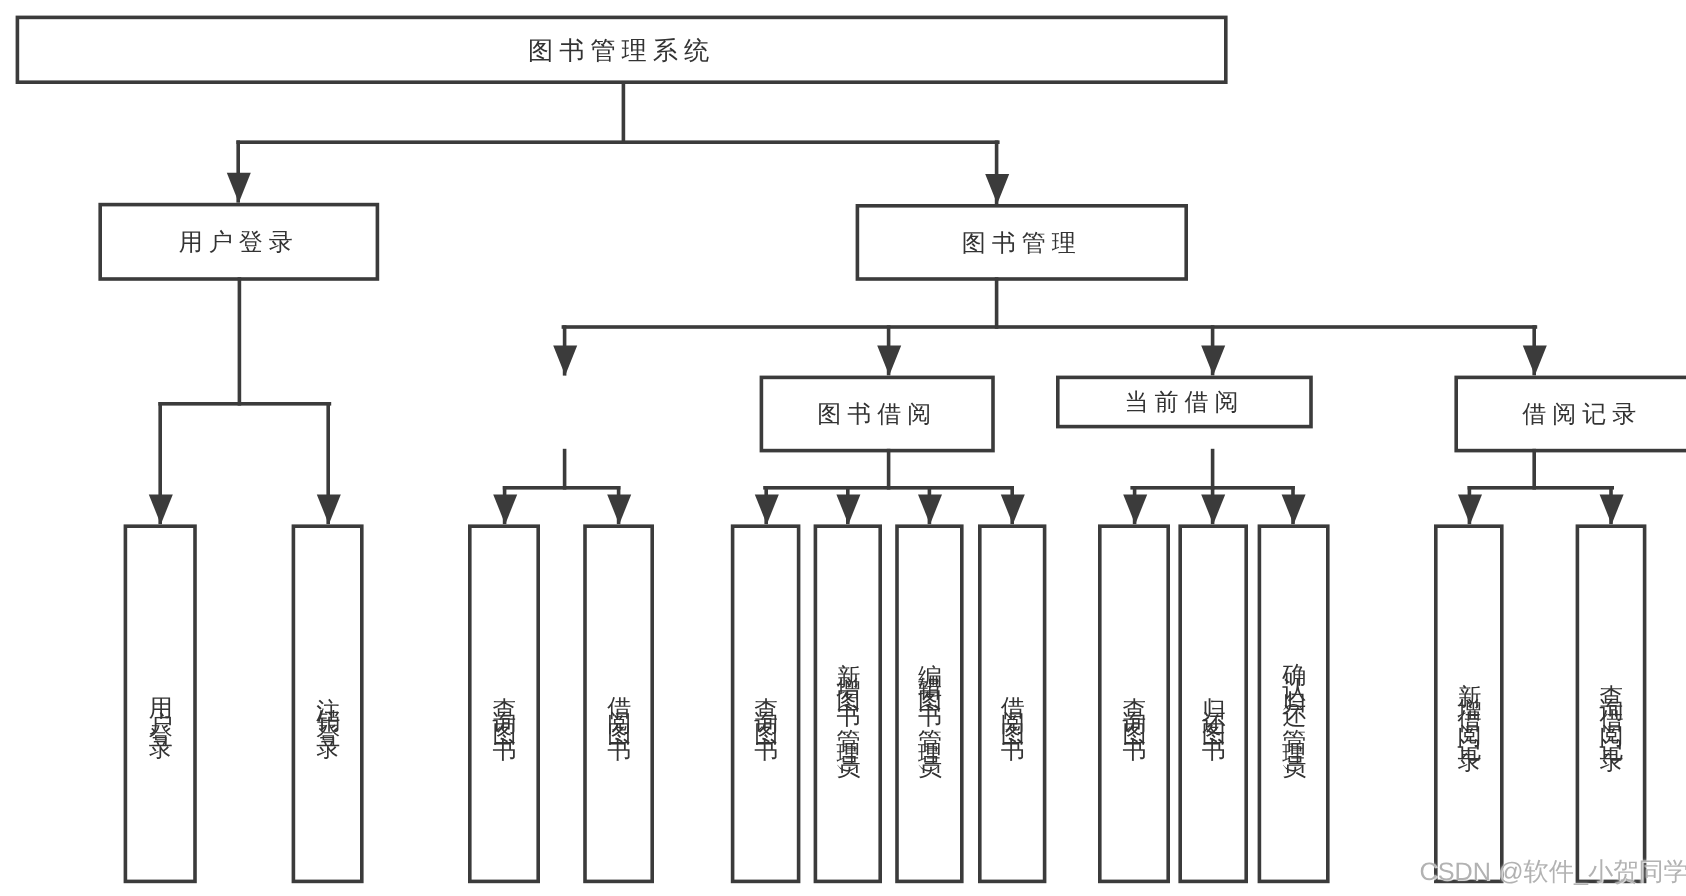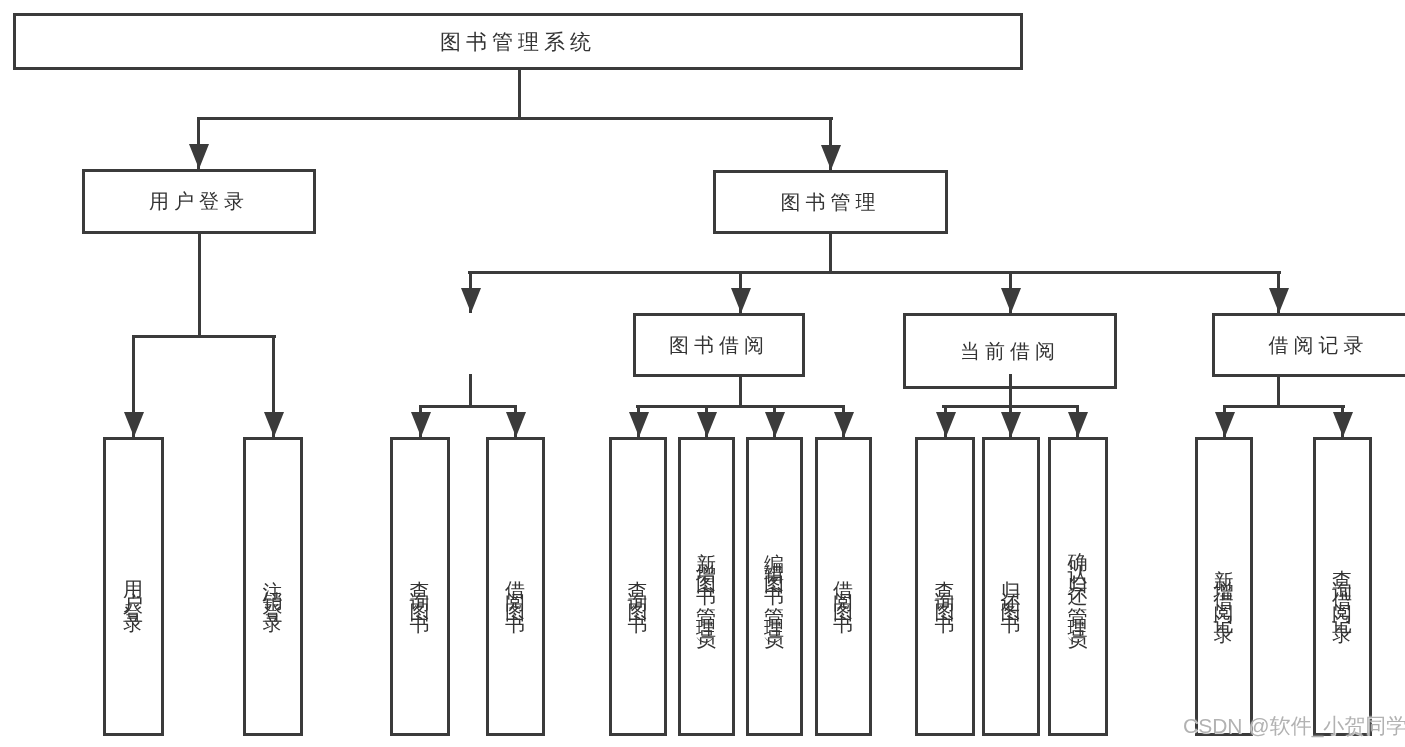--- a/index.html
+++ b/index.html
@@ -77,36 +77,36 @@
 <div class="canvas">
 
   <div class="box root-box" style="left:13px; top:13px; width:1010px; height:57px;">图书管理系统</div>
 
   <div class="vline" style="left:518px; top:68px; height:52px;"></div>
   <div class="hline" style="left:197px; top:117px; width:636px;"></div>
   <div class="arrow" style="left:197px; top:117px; height:52px;"></div>
   <div class="arrow" style="left:829px; top:117px; height:53px;"></div>
 
   <div class="box" style="left:82px; top:169px; width:234px; height:65px;">用户登录</div>
-  <div class="box" style="left:713px; top:170px; width:235px; height:64px;">图书管理</div>
+  <div class="box" style="left:713px; top:170px; width:277px; height:64px;">图书管理</div>
 
   <div class="vline" style="left:198px; top:231px; height:107px;"></div>
   <div class="hline" style="left:132px; top:335px; width:144px;"></div>
   <div class="arrow" style="left:132px; top:335px; height:102px;"></div>
   <div class="arrow" style="left:272px; top:335px; height:102px;"></div>
 
   <div class="vline" style="left:829px; top:231px; height:43px;"></div>
   <div class="hline" style="left:468px; top:271px; width:813px;"></div>
   <div class="arrow" style="left:469px; top:271px; height:42px;"></div>
   <div class="arrow" style="left:739px; top:271px; height:42px;"></div>
   <div class="arrow" style="left:1009px; top:271px; height:42px;"></div>
   <div class="arrow" style="left:1277px; top:271px; height:42px;"></div>
 
-  <div class="box" style="left:633px; top:313px; width:172px; height:64px;">图书借阅</div>
-  <div class="box" style="left:903px; top:313px; width:214px; height:76px;">当前借阅</div>
+  <div class="box" style="left:633px; top:313px; width:196px; height:64px;">图书借阅</div>
+  <div class="box" style="left:880px; top:313px; width:214px; height:44px;">当前借阅</div>
   <div class="box" style="left:1212px; top:313px; width:213px; height:64px;">借阅记录</div>
 
   <div class="vline" style="left:469px; top:374px; height:34px;"></div>
   <div class="hline" style="left:419px; top:405px; width:98px;"></div>
   <div class="arrow" style="left:419px; top:405px; height:32px;"></div>
   <div class="arrow" style="left:514px; top:405px; height:32px;"></div>
 
   <div class="vline" style="left:739px; top:374px; height:34px;"></div>
   <div class="hline" style="left:636px; top:405px; width:209px;"></div>
   <div class="arrow" style="left:637px; top:405px; height:32px;"></div>

